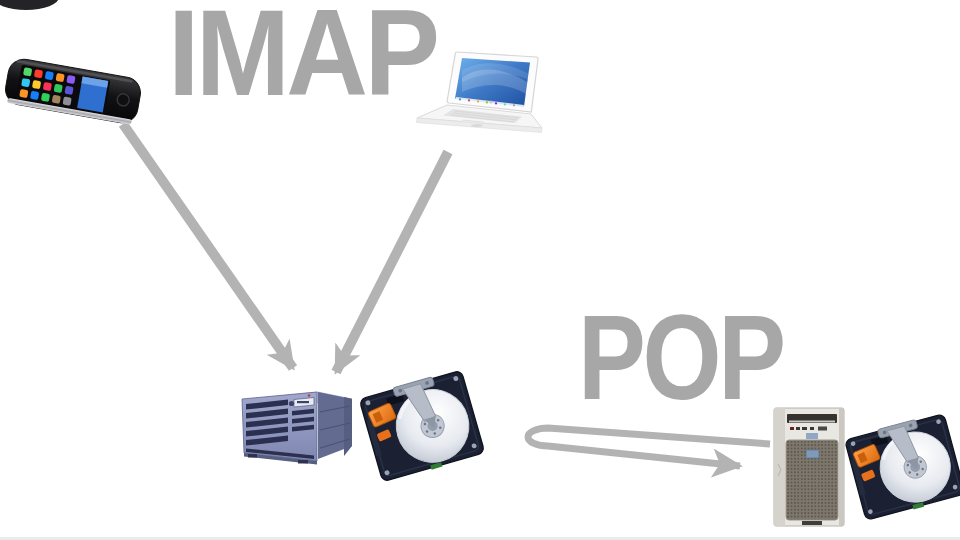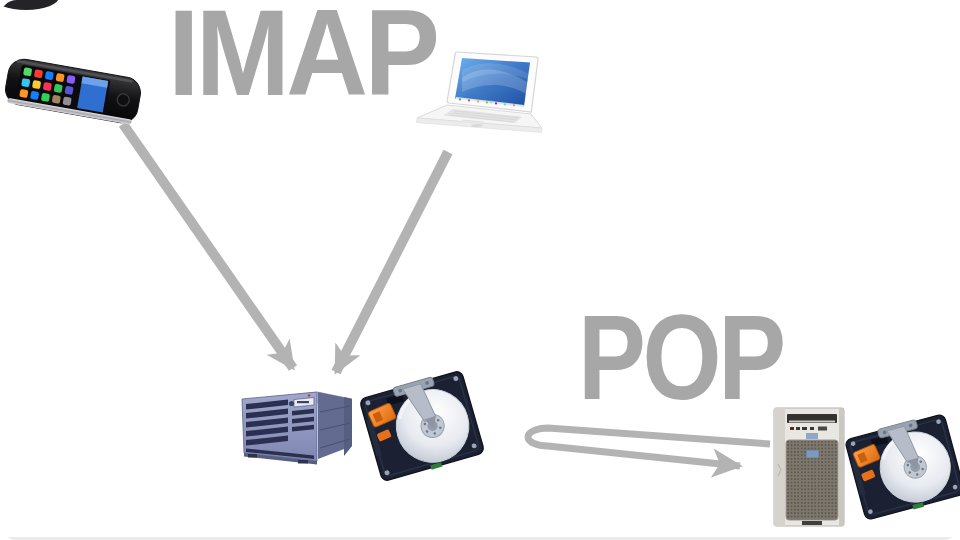--- a/index.html
+++ b/index.html
@@ -1,21 +1,21 @@
 <!DOCTYPE html>
 <html style="--color-background: #ffffff; --color-label: #a7a7a7; --color-arrow: #b3b3b3;"><head>
 <meta charset="utf-8">
 <style>
   html,body{margin:0;padding:0;}
   body{
     width:960px;height:540px;overflow:hidden;
     background:var(--color-background,#ffffff);
     font-family:"Liberation Sans",sans-serif;
   }
-  .stage{position:relative;width:960px;height:540px;overflow:hidden;border-radius:17px;}
+  .stage{position:relative;width:960px;height:540px;overflow:hidden;}
   .scene{position:absolute;left:0;top:0;}
   .protocol-label{
     position:absolute;
     font-weight:bold;
     line-height:1;
     color:var(--color-label,#a7a7a7);
     transform-origin:left top;
     white-space:nowrap;
     user-select:none;
   }

